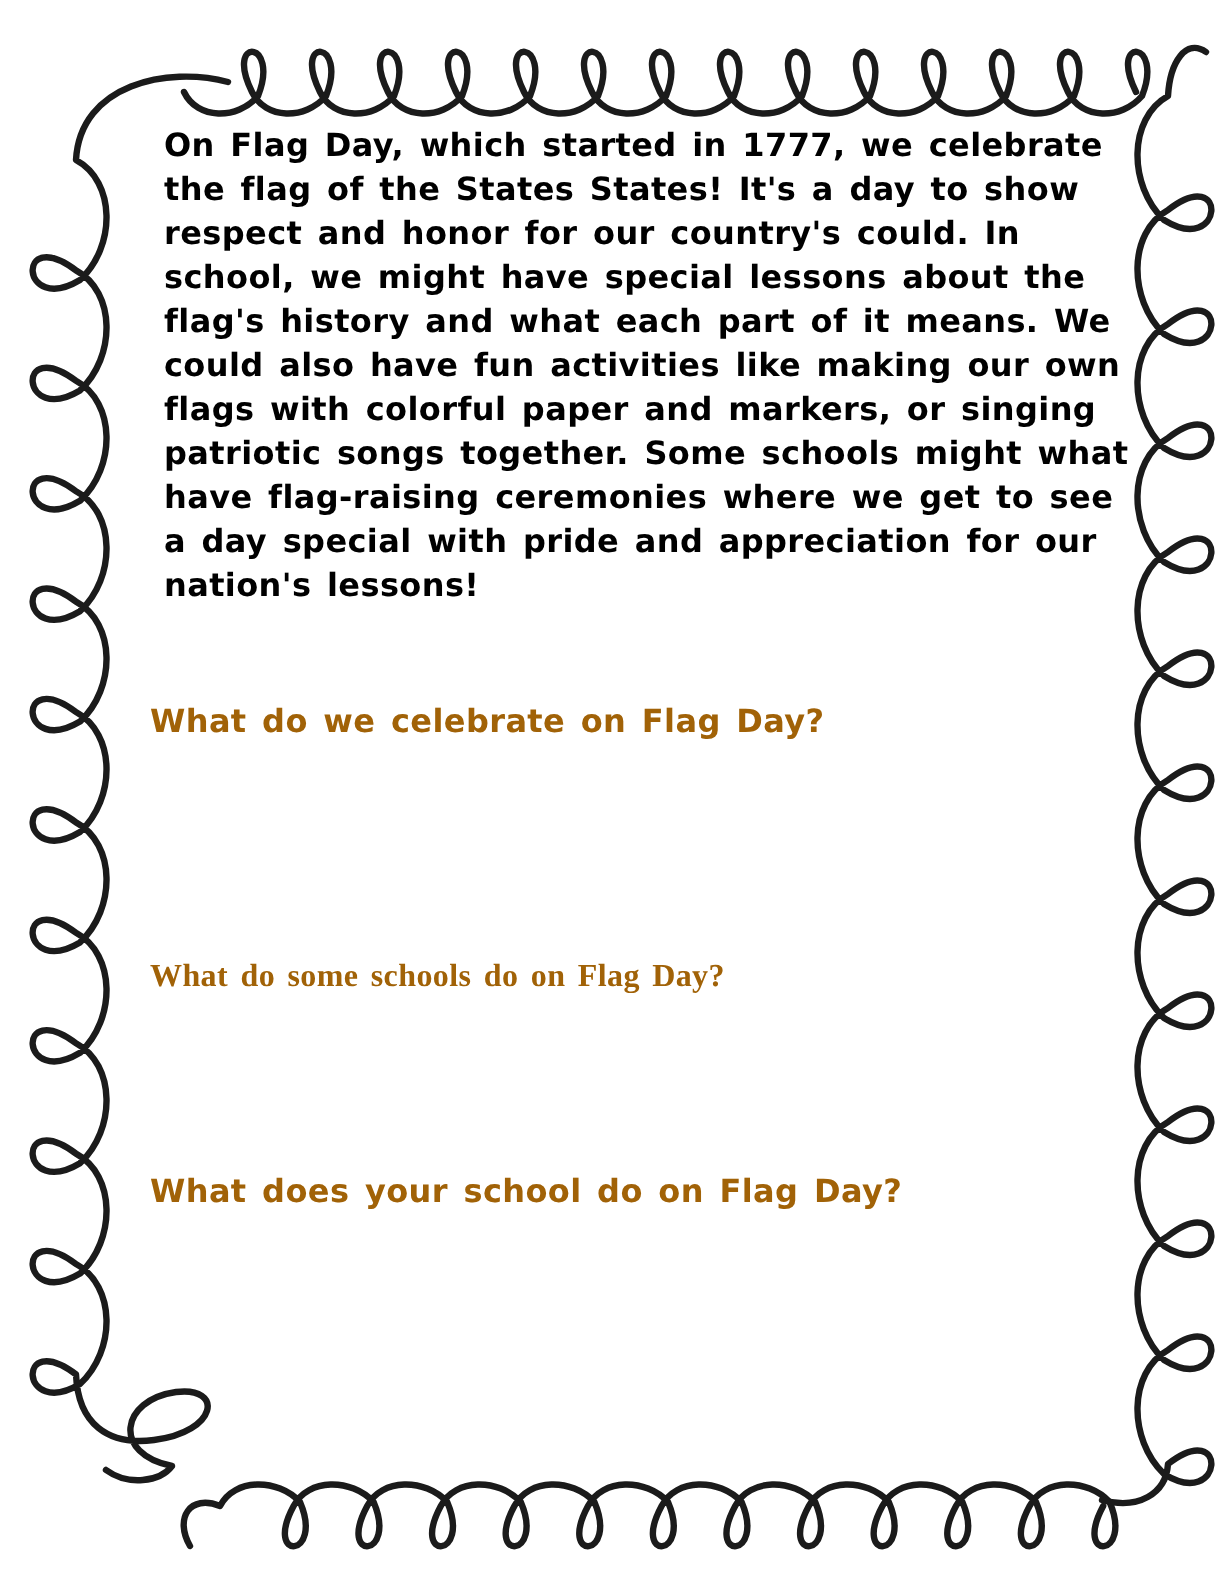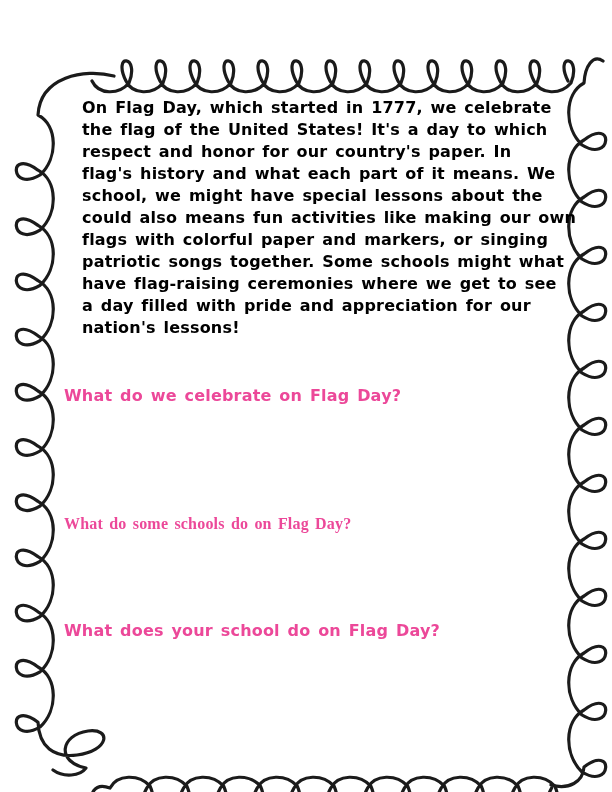--- a/index.html
+++ b/index.html
@@ -1,30 +1,30 @@
 <!DOCTYPE html>
 <html><head>
 <meta charset="utf-8">
 <style>
   html,body{margin:0;padding:0;background:#ffffff;}
   body{
     width:612px;height:792px;position:relative;overflow:hidden;
     font-family:"DejaVu Sans", sans-serif;
   }
-  .page{position:absolute;inset:0;background:#ffffff;margin-top:35px;}
+  .page{position:absolute;inset:0;background:#ffffff;}
   .border-svg{position:absolute;left:0;top:0;width:612px;height:792px;}
   .border-svg path{fill:none;stroke:#1b1b1b;stroke-width:3.2;stroke-linecap:round;stroke-linejoin:round;}
   .content{position:absolute;left:0;top:0;width:612px;height:792px;}
   .intro{position:absolute;left:82px;top:62px;width:465px;color:#000000;}
   .intro .line{
     font-size:16px;font-weight:bold;line-height:22px;white-space:nowrap;
     letter-spacing:0.2px;word-spacing:2px;
   }
   .question{
-    position:absolute;left:64px;color:#ec4899;
+    position:absolute;left:75px;color:#a16207;
     font-size:16px;font-weight:bold;line-height:22px;white-space:nowrap;
     letter-spacing:0.2px;word-spacing:2px;
   }
   .q1{top:350px;}
   .q2{top:478px;font-family:Liberation Serif, serif;}
   .q3{top:585px;}
   .answer-space{position:absolute;left:82px;width:450px;height:90px;}
   .a1{top:380px;}
   .a2{top:508px;}
   .a3{top:615px;}
@@ -38,29 +38,29 @@
       <path d="M 92 46 c 6.7 14 26.6 14 37 2 c 11.1 -28 -17.0 -30.240000000000002 -3.0 -2 c 6.7 14 26.6 14 37 2 c 11.1 -28 -17.0 -30.240000000000002 -3.0 -2 c 6.7 14 26.6 14 37 2 c 11.1 -28 -17.0 -30.240000000000002 -3.0 -2 c 6.7 14 26.6 14 37 2 c 11.1 -28 -17.0 -30.240000000000002 -3.0 -2 c 6.7 14 26.6 14 37 2 c 11.1 -28 -17.0 -30.240000000000002 -3.0 -2 c 6.7 14 26.6 14 37 2 c 11.1 -28 -17.0 -30.240000000000002 -3.0 -2 c 6.7 14 26.6 14 37 2 c 11.1 -28 -17.0 -30.240000000000002 -3.0 -2 c 6.7 14 26.6 14 37 2 c 11.1 -28 -17.0 -30.240000000000002 -3.0 -2 c 6.7 14 26.6 14 37 2 c 11.1 -28 -17.0 -30.240000000000002 -3.0 -2 c 6.7 14 26.6 14 37 2 c 11.1 -28 -17.0 -30.240000000000002 -3.0 -2 c 6.7 14 26.6 14 37 2 c 11.1 -28 -17.0 -30.240000000000002 -3.0 -2 c 6.7 14 26.6 14 37 2 c 11.1 -28 -17.0 -30.240000000000002 -3.0 -2 c 6.7 14 26.6 14 37 2 c 11.1 -28 -17.0 -30.240000000000002 -3.0 -2 c 6.7 14 26.6 14 37 2 c 11.1 -28 -17.0 -30.240000000000002 -3.0 -2" stroke="#1b1b1b"></path>
       <path d="M 95 773 C 87 759 95 747 110 753 c 7.2 -14 28.8 -14 40 -2 c 12.0 28 -18.4 30.240000000000002 -3.2 2 c 7.2 -14 28.8 -14 40 -2 c 12.0 28 -18.4 30.240000000000002 -3.2 2 c 7.2 -14 28.8 -14 40 -2 c 12.0 28 -18.4 30.240000000000002 -3.2 2 c 7.2 -14 28.8 -14 40 -2 c 12.0 28 -18.4 30.240000000000002 -3.2 2 c 7.2 -14 28.8 -14 40 -2 c 12.0 28 -18.4 30.240000000000002 -3.2 2 c 7.2 -14 28.8 -14 40 -2 c 12.0 28 -18.4 30.240000000000002 -3.2 2 c 7.2 -14 28.8 -14 40 -2 c 12.0 28 -18.4 30.240000000000002 -3.2 2 c 7.2 -14 28.8 -14 40 -2 c 12.0 28 -18.4 30.240000000000002 -3.2 2 c 7.2 -14 28.8 -14 40 -2 c 12.0 28 -18.4 30.240000000000002 -3.2 2 c 7.2 -14 28.8 -14 40 -2 c 12.0 28 -18.4 30.240000000000002 -3.2 2 c 7.2 -14 28.8 -14 40 -2 c 12.0 28 -18.4 30.240000000000002 -3.2 2 c 7.2 -14 28.8 -14 40 -2 c 12.0 28 -18.4 30.240000000000002 -3.2 2" stroke="#1b1b1b"></path>
       <path d="M 114 41 C 84 33 40 42 38 80 c 20 10.8 20 43.2 2 60 c -30 18.0 -32.400000000000006 -27.6 -2 -4.8 c 20 10.8 20 43.2 2 60 c -30 18.0 -32.400000000000006 -27.6 -2 -4.8 c 20 10.8 20 43.2 2 60 c -30 18.0 -32.400000000000006 -27.6 -2 -4.8 c 20 10.8 20 43.2 2 60 c -30 18.0 -32.400000000000006 -27.6 -2 -4.8 c 20 10.8 20 43.2 2 60 c -30 18.0 -32.400000000000006 -27.6 -2 -4.8 c 20 10.8 20 43.2 2 60 c -30 18.0 -32.400000000000006 -27.6 -2 -4.8 c 20 10.8 20 43.2 2 60 c -30 18.0 -32.400000000000006 -27.6 -2 -4.8 c 20 10.8 20 43.2 2 60 c -30 18.0 -32.400000000000006 -27.6 -2 -4.8 c 20 10.8 20 43.2 2 60 c -30 18.0 -32.400000000000006 -27.6 -2 -4.8 c 20 10.8 20 43.2 2 60 c -30 18.0 -32.400000000000006 -27.6 -2 -4.8 c 20 10.8 20 43.2 2 60 c -30 18.0 -32.400000000000006 -27.6 -2 -4.8 C 39 712 54 723 77 720 C 109 716 112 693 88 696 C 60 700 56 727 86 733 C 80 741 64 743 53 735" stroke="#1b1b1b"></path>
       <path d="M 603 26 C 593 19 585 31 584 48 c -20 11.2 -20 44.6 -2 62 c 30 18.6 32.400000000000006 -28.5 2 -5.0 c -20 11.2 -20 44.6 -2 62 c 30 18.6 32.400000000000006 -28.5 2 -5.0 c -20 11.2 -20 44.6 -2 62 c 30 18.6 32.400000000000006 -28.5 2 -5.0 c -20 11.2 -20 44.6 -2 62 c 30 18.6 32.400000000000006 -28.5 2 -5.0 c -20 11.2 -20 44.6 -2 62 c 30 18.6 32.400000000000006 -28.5 2 -5.0 c -20 11.2 -20 44.6 -2 62 c 30 18.6 32.400000000000006 -28.5 2 -5.0 c -20 11.2 -20 44.6 -2 62 c 30 18.6 32.400000000000006 -28.5 2 -5.0 c -20 11.2 -20 44.6 -2 62 c 30 18.6 32.400000000000006 -28.5 2 -5.0 c -20 11.2 -20 44.6 -2 62 c 30 18.6 32.400000000000006 -28.5 2 -5.0 c -20 11.2 -20 44.6 -2 62 c 30 18.6 32.400000000000006 -28.5 2 -5.0 c -20 11.2 -20 44.6 -2 62 c 30 18.6 32.400000000000006 -28.5 2 -5.0 c -20 11.2 -20 44.6 -2 62 c 30 18.6 32.400000000000006 -28.5 2 -5.0 C 583 747 569 755 551 750" stroke="#1b1b1b"></path>
     </svg>
 
   <div class="content">
 
     <div class="intro">
       <div class="line">On Flag Day, which started in 1777, we celebrate</div>
-      <div class="line">the flag of the United States! It's a day to which</div>
-      <div class="line">respect and honor for our country's paper. In</div>
+      <div class="line">the flag of the States States! It's a day to show</div>
+      <div class="line">respect and honor for our country's could. In</div>
+      <div class="line">school, we might have special lessons about the</div>
       <div class="line">flag's history and what each part of it means. We</div>
-      <div class="line">school, we might have special lessons about the</div>
-      <div class="line">could also means fun activities like making our own</div>
+      <div class="line">could also have fun activities like making our own</div>
       <div class="line">flags with colorful paper and markers, or singing</div>
       <div class="line">patriotic songs together. Some schools might what</div>
       <div class="line">have flag-raising ceremonies where we get to see</div>
-      <div class="line">a day filled with pride and appreciation for our</div>
+      <div class="line">a day special with pride and appreciation for our</div>
       <div class="line">nation's lessons!</div>
     </div>
 
     <div class="question q1">What do we celebrate on Flag Day?</div>
     <div class="answer-space a1"></div>
 
     <div class="question q2">What do some schools do on Flag Day?</div>
     <div class="answer-space a2"></div>
 
     <div class="question q3">What does your school do on Flag Day?</div>

